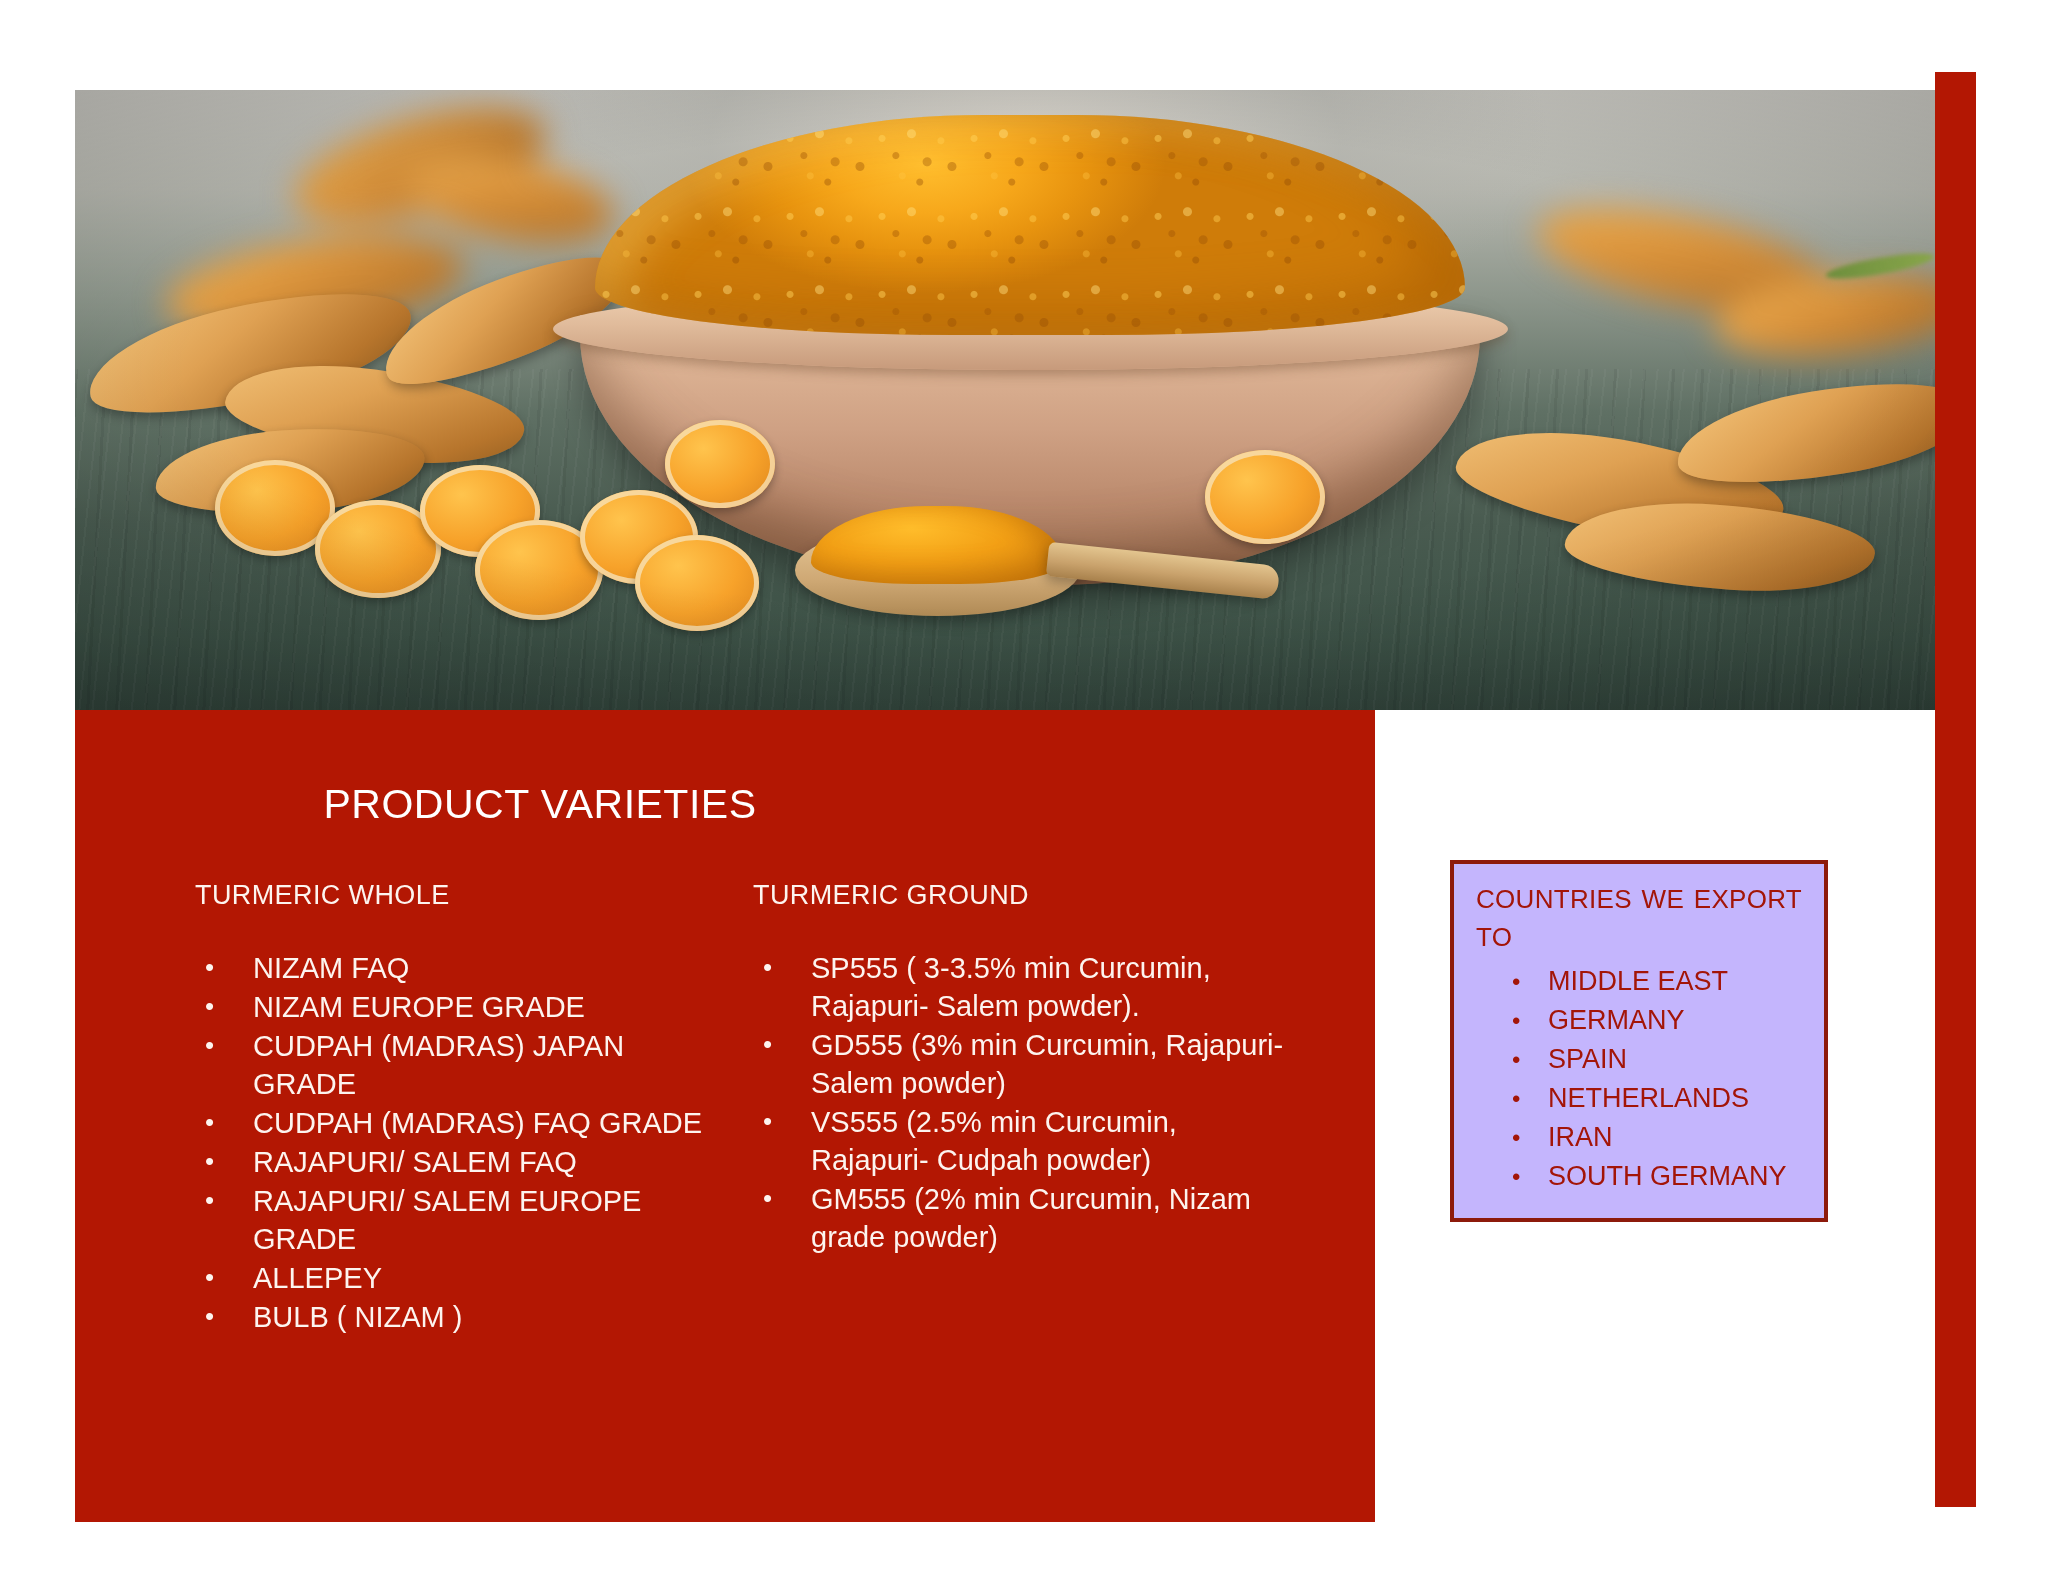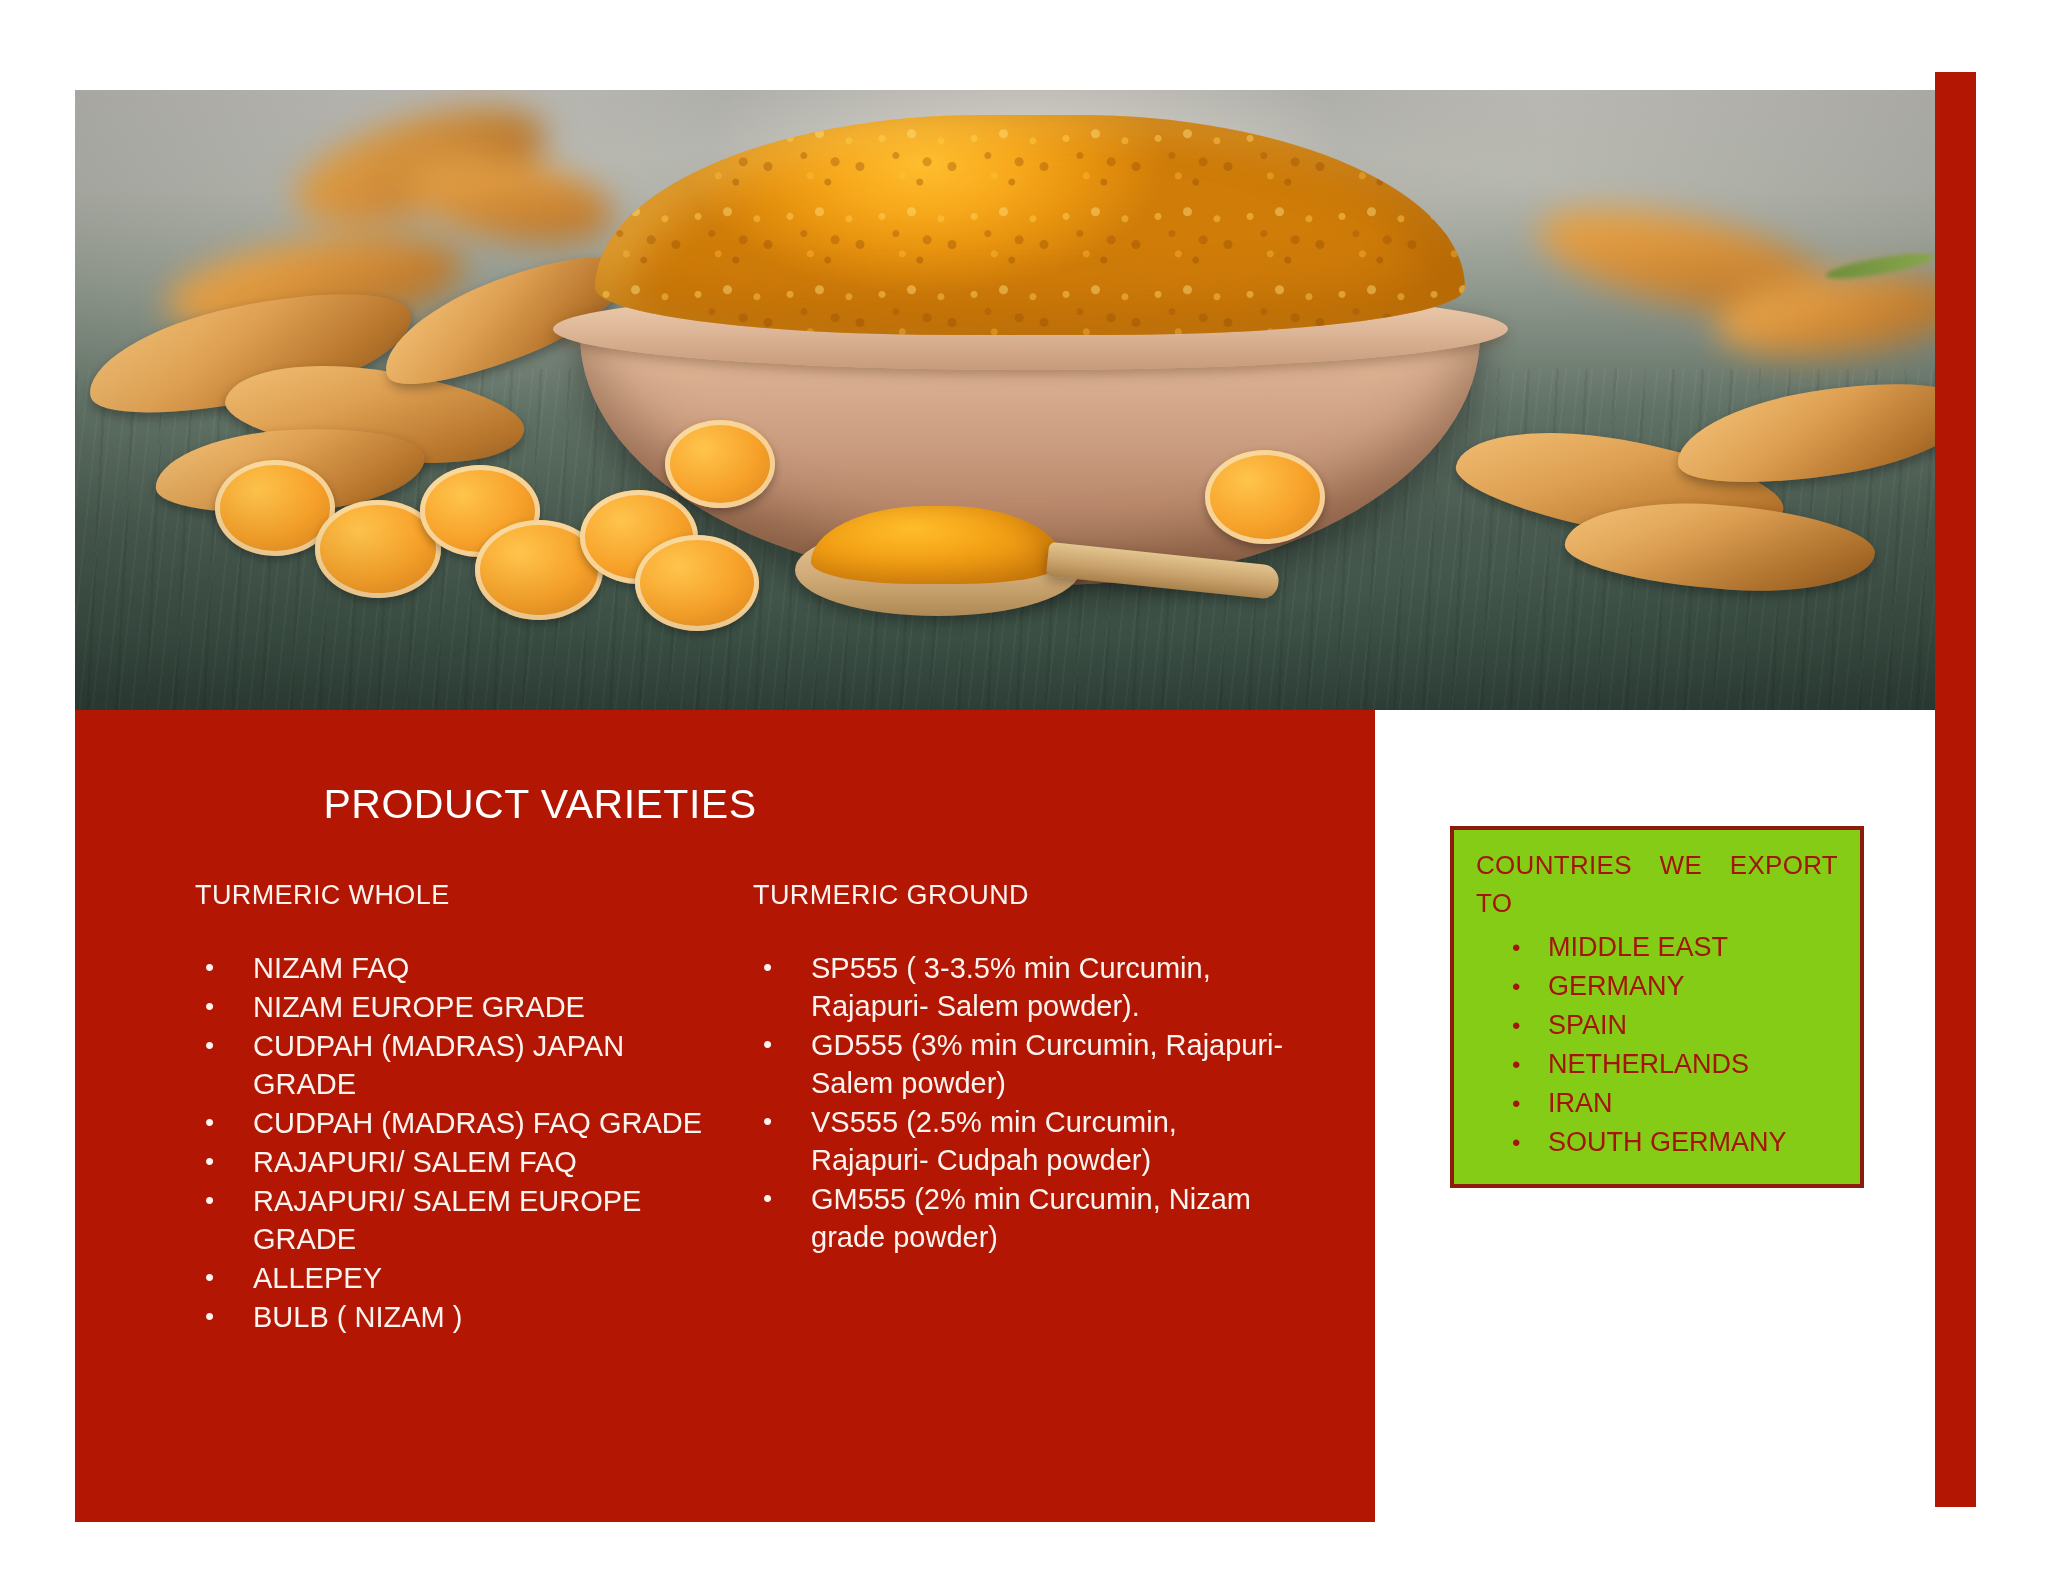--- a/index.html
+++ b/index.html
@@ -207,26 +207,26 @@
     left: 10px;
     top: -1px;
     font-size: 26px;
     line-height: 38px;
   }
 
   
   .countries-box {
     position: absolute;
     left: 1450px;
-    top: 826px;
-    width: 414px;
+    top: 860px;
+    width: 378px;
     height: 362px;
     box-sizing: border-box;
     border: 4px solid #8d1a0b;
-    background: #84cc16;
+    background: #c4b5fd;
   }
   .countries-head {
     color: #a31508;
     font-size: 26px;
     line-height: 38px;
     text-align: justify;
     text-align-last: justify;
     padding: 16px 22px 0 22px;
     letter-spacing: 0.3px;
   }

